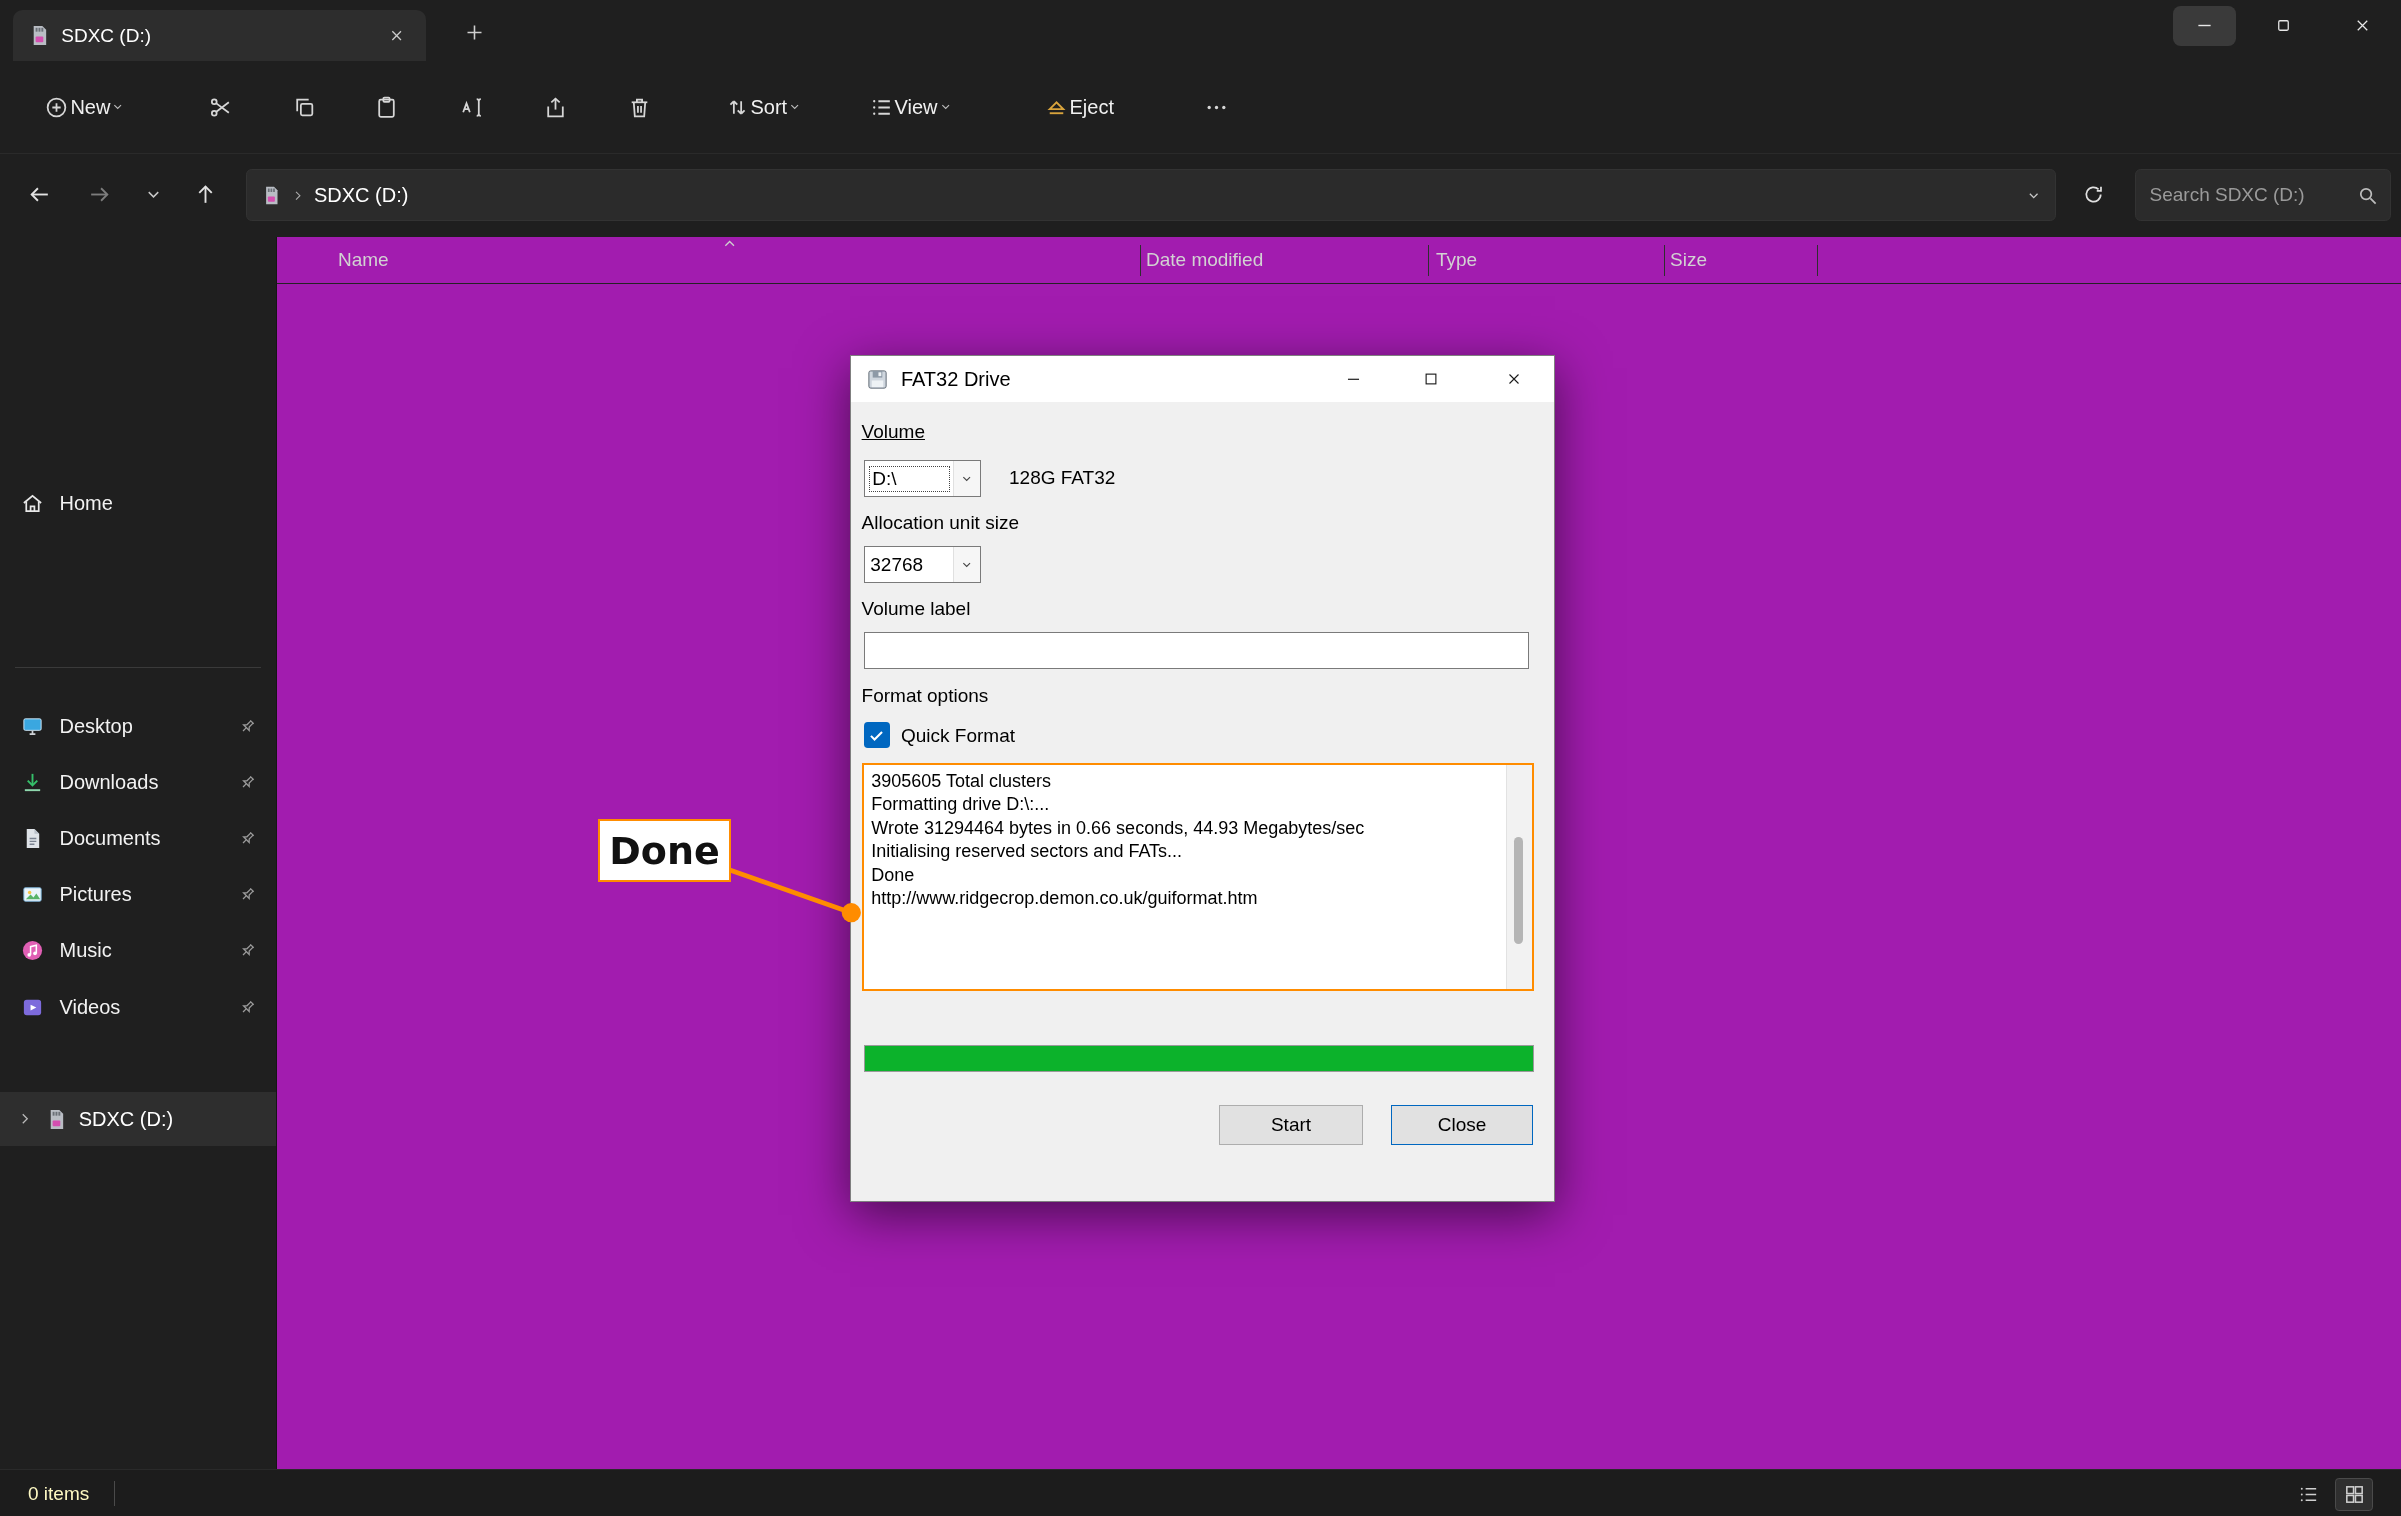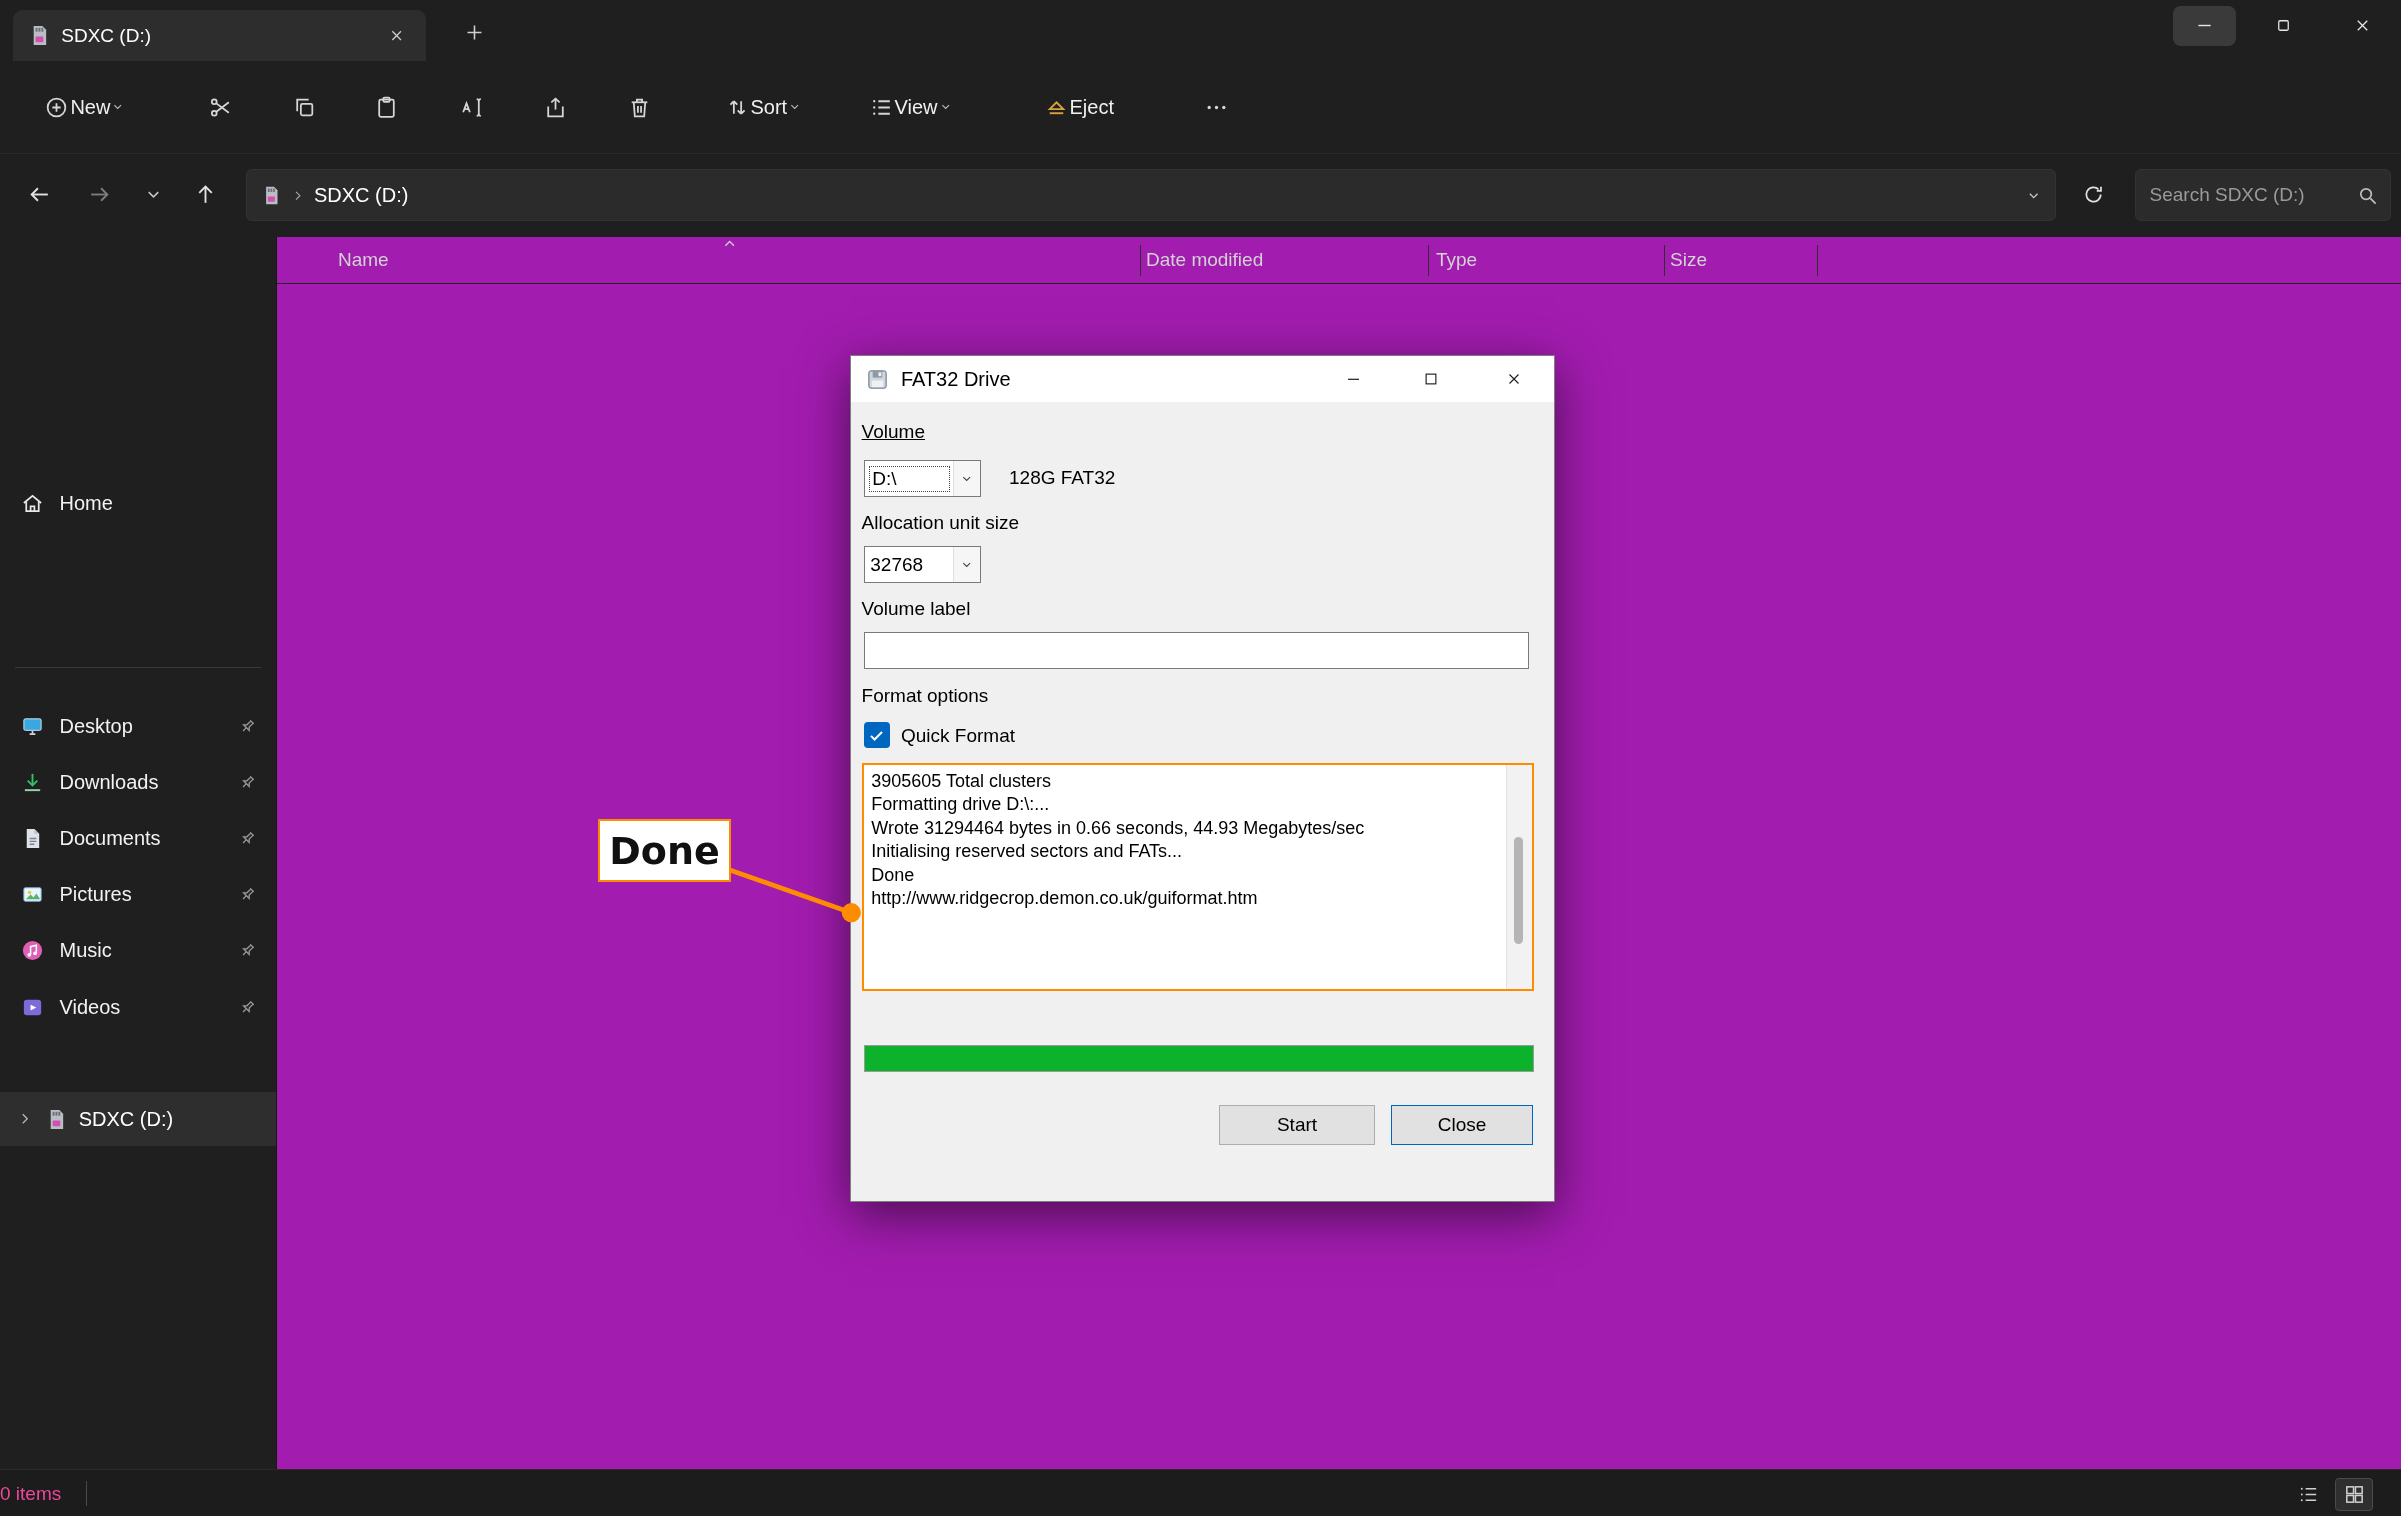--- a/index.html
+++ b/index.html
@@ -63,21 +63,21 @@
   #colheader{position:absolute;left:0;top:0;right:0;height:46px;border-bottom:1px solid #232323}
   .colcell{position:absolute;top:0;height:46px;line-height:46px;font-size:19px;color:#d2d2d2;white-space:nowrap}
   #col-name{left:61px}#col-date{left:869px}#col-type{left:1159px}#col-size{left:1393px}
   .coldiv{position:absolute;top:7.7px;height:31px;width:1px;background:#2e2e2e}
   #cd1{left:863px}#cd2{left:1151px}#cd3{left:1387px}#cd4{left:1540px}
   #sort-caret{position:absolute;left:444px;top:-1.9px}
   #empty-msg{position:absolute;left:0;right:0;top:71px;text-align:center;font-size:21px;color:#d8d8d8}
 
   
   #statusbar{position:absolute;left:0;right:0;bottom:0;height:47px;background:#1c1c1c;border-top:1px solid #2a2a2a;display:flex;align-items:center}
-  #status-count{font-size:19px;color:#ec4899}
+  #status-count{margin-left:28px;font-size:19px;color:#fef9c3}
   #status-div{width:1px;height:25px;background:#4a4a4a;margin-left:25px}
   .viewbtn{position:absolute;top:7.7px;width:38px;height:33px;display:flex;align-items:center;justify-content:center;border-radius:3.8px}
   #view-details{right:75px}
   #view-icons{right:29px;background:#2f2f2f;border:1px solid #4a4a4a;box-sizing:border-box}
 
   
   #dialog{position:absolute;left:850px;top:355px;width:705px;height:847px;background:#f0f0f0;border:1px solid #7f7f7f;
           box-shadow:0 13.4px 48px rgba(0,0,0,.55);color:#000;z-index:10;box-sizing:border-box}
   #dlg-title{height:46px;background:#ffffff;display:flex;align-items:center;padding-left:15.4px;gap:11.5px}
   #dlg-title .dtext{font-size:20px;color:#000}
@@ -100,21 +100,21 @@
   #qf-check{position:absolute;left:12.5px;top:366px;width:26px;height:26px;background:#0067c0;border-radius:3.8px;display:flex;align-items:center;justify-content:center;box-sizing:border-box}
   #qf-label{position:absolute;left:50px;top:369px;font-size:19px}
   #logbox{position:absolute;left:10.6px;top:407px;width:672px;height:228px;background:#ffffff;border:2.9px solid #ff8c00;box-sizing:border-box}
   #log-lines{position:absolute;left:7.7px;top:4.8px;right:31px;bottom:3.8px;overflow:hidden;font-size:18px;line-height:23.5px;color:#000}
   #log-lines span{display:block;white-space:nowrap}
   #log-scroll{position:absolute;top:0;right:0;bottom:0;width:25px;background:#f2f2f2;border-left:1px solid #e2e2e2}
   #log-thumb{position:absolute;left:7.7px;width:8.6px;top:32%;height:48%;background:#b5b5b5;border-radius:4.8px}
   #progress{position:absolute;left:12.5px;top:689px;width:670px;height:27px;background:#e6e6e6;border:1px solid #9a9a9a;box-sizing:border-box}
   #progress-fill{width:100%;height:100%;background:#0cb22b}
   .dbtn{position:absolute;top:749px;height:40px;background:#e1e1e1;border:1px solid #adadad;font-size:19px;display:flex;align-items:center;justify-content:center;box-sizing:border-box}
-  #btn-start{left:368px;width:156px}
+  #btn-start{left:368px;width:144px}
   #btn-close{left:540px;width:142px;border:1.9px solid #0067c0}
 
   
   #anno-svg{position:absolute;left:0;top:0;width:2402px;height:1517px;z-index:20;pointer-events:none}
   #done-box{position:absolute;left:598px;top:819px;width:133px;height:63px;background:#ffffff;border:2.9px solid #ff8c00;z-index:21;
             display:flex;align-items:center;justify-content:center;font-size:38px;font-weight:bold;color:#111;box-sizing:border-box;
             font-family:"DejaVu Sans",sans-serif}
 </style>
 </head>
 <body>

